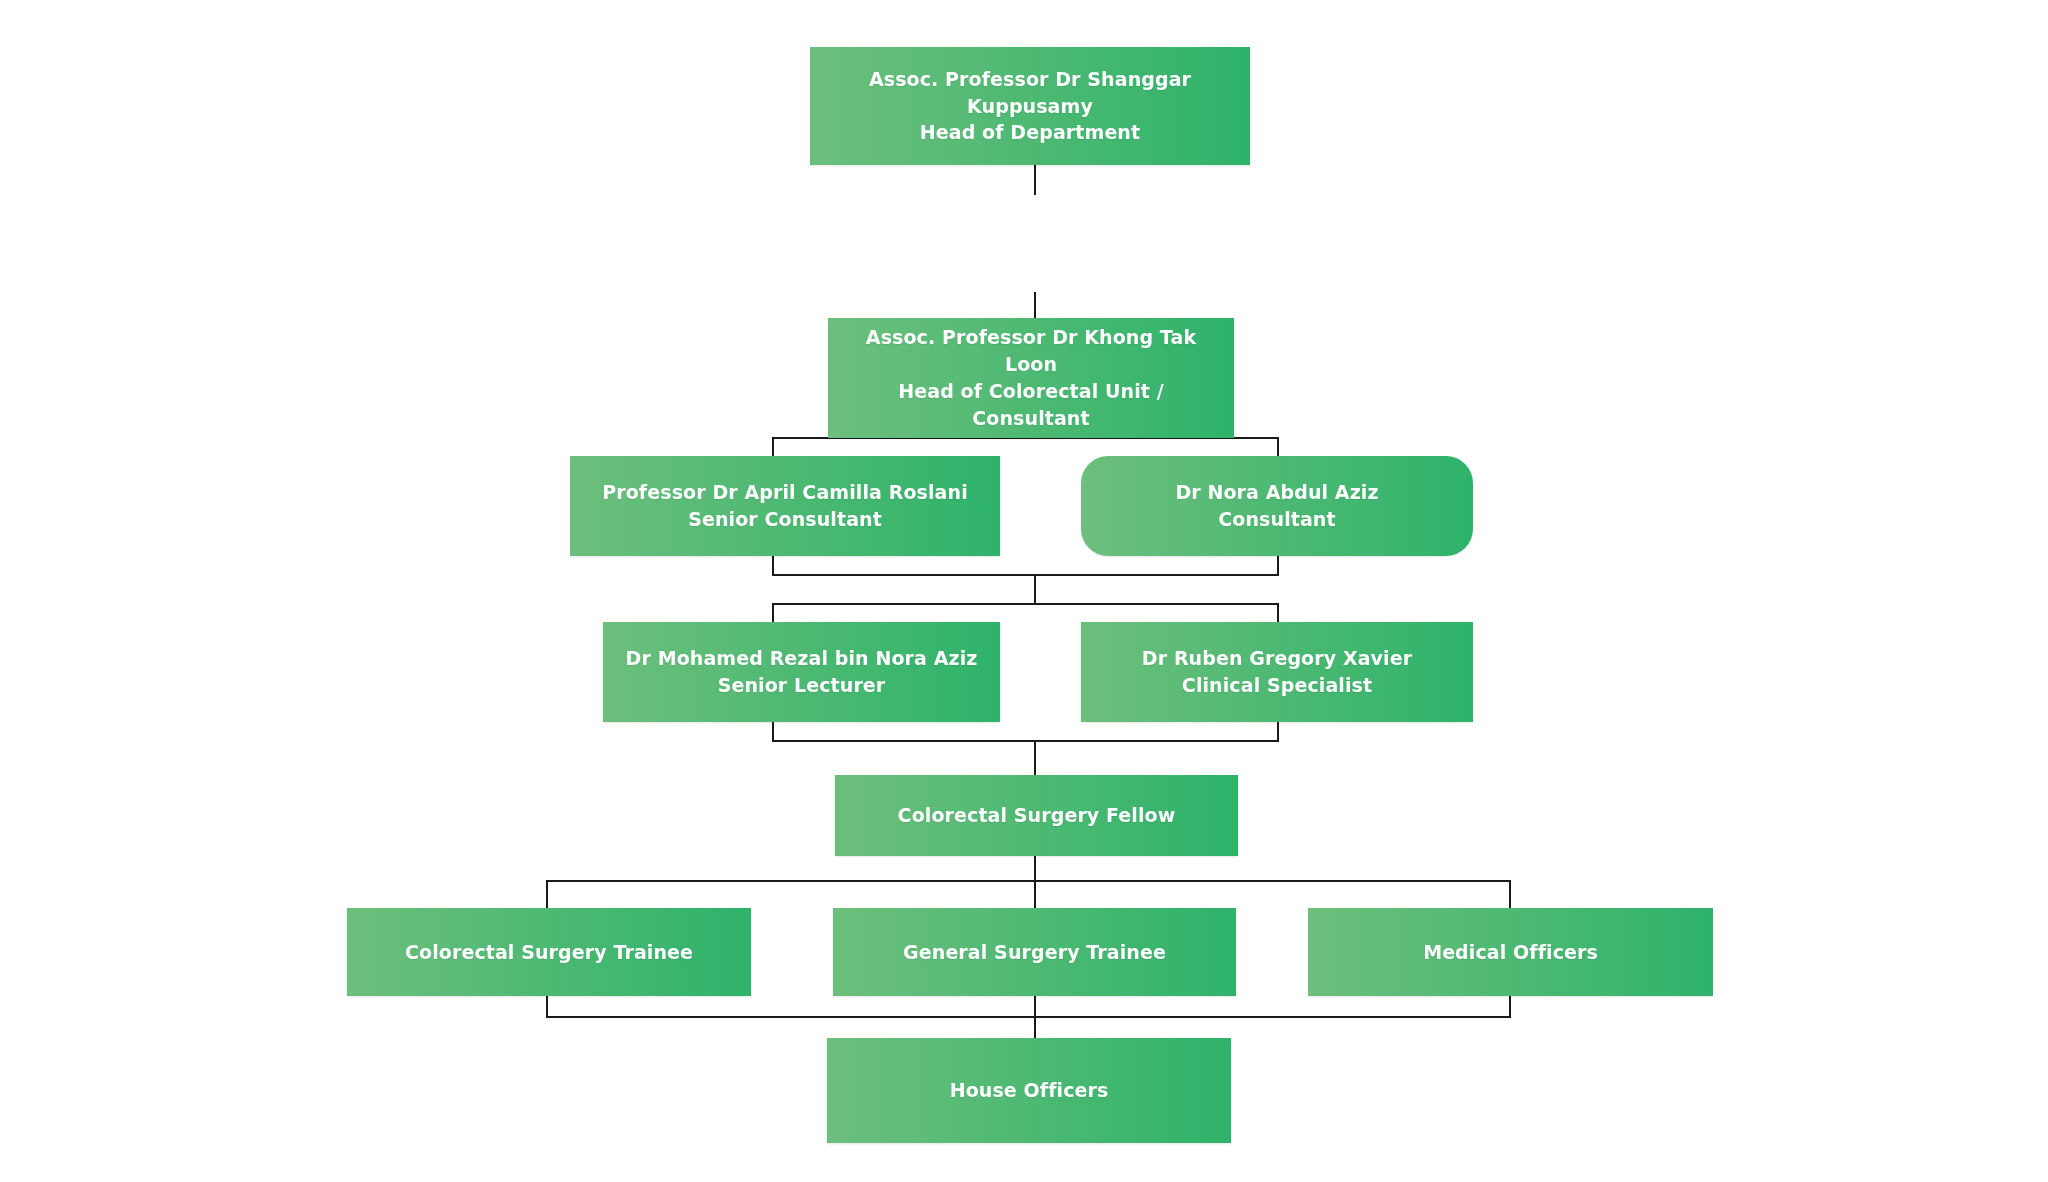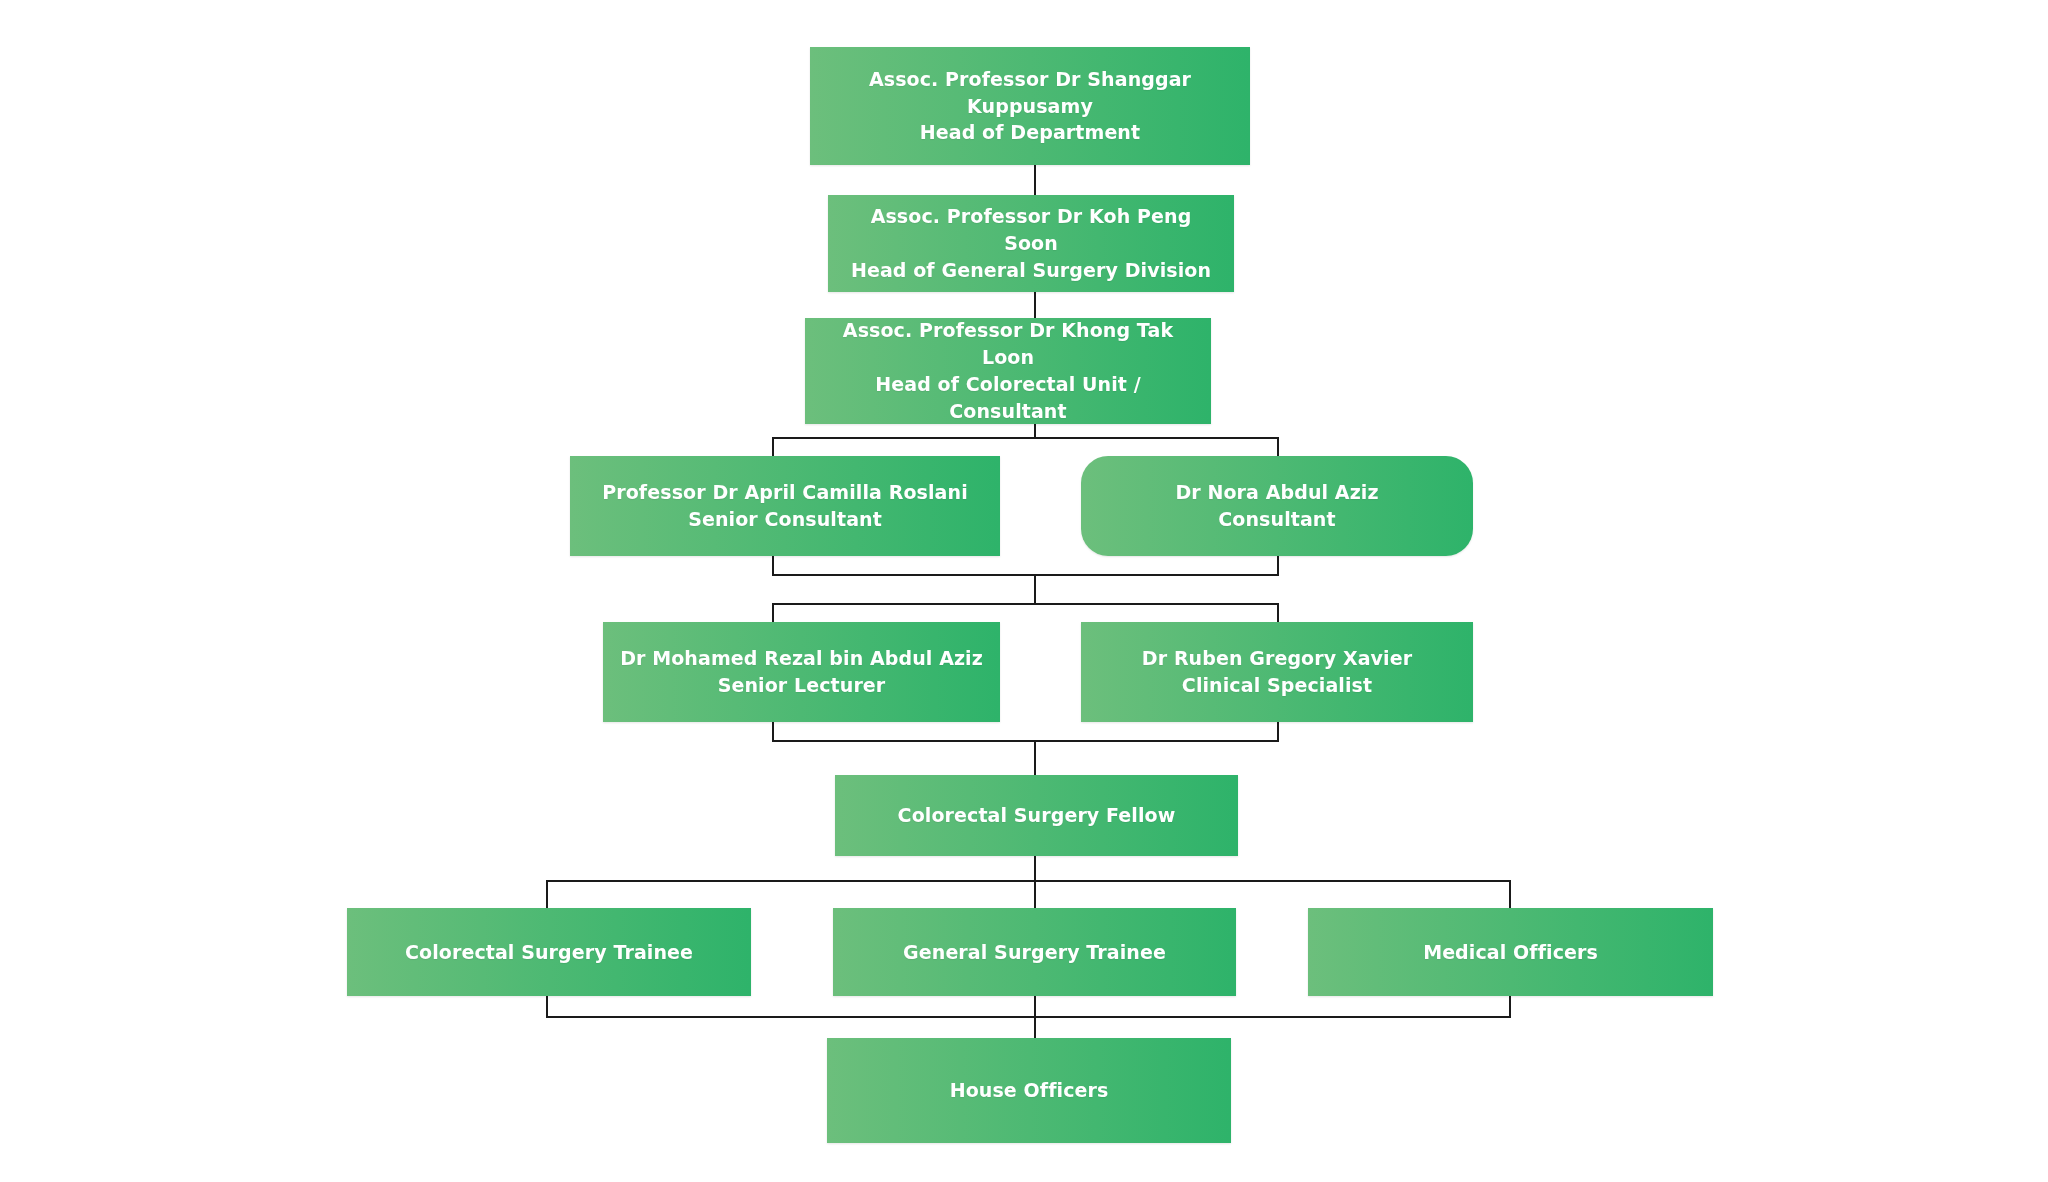--- a/index.html
+++ b/index.html
@@ -87,43 +87,39 @@
   <div class="conn v" style="left:1034px; top:996px; height:22px;"></div>
   <div class="conn v" style="left:1509px; top:996px; height:22px;"></div>
   <div class="conn h" style="left:546px; top:1016px; width:965px;"></div>
   <div class="conn v" style="left:1034px; top:1016px; height:22px;"></div>
 
   <div class="node" style="left:810px; top:47px; width:440px; height:118px;">
     <span class="node-text">Assoc. Professor Dr Shanggar Kuppusamy
 Head of Department</span>
   </div>
 
-  <div class="node" style="left:828px; top:195px; width:406px; height:97px;">
-    <span class="node-text">Assoc. Professor Dr Koh Peng Soon
-Head of General Surgery Division</span>
-  </div>
 
-  <div class="node" style="left:805px; top:318px; width:406px; height:106px;">
+  <div class="node" style="left:828px; top:318px; width:406px; height:120px;">
     <span class="node-text">Assoc. Professor Dr Khong Tak Loon
 Head of Colorectal Unit /
 Consultant</span>
   </div>
 
   <div class="node" style="left:570px; top:456px; width:430px; height:100px;">
     <span class="node-text">Professor Dr April Camilla Roslani
 Senior Consultant</span>
   </div>
 
   <div class="node" style="left:1081px; top:456px; width:392px; height:100px;border-radius:27px;">
     <span class="node-text">Dr Nora Abdul Aziz
 Consultant</span>
   </div>
 
   <div class="node" style="left:603px; top:622px; width:397px; height:100px;">
-    <span class="node-text">Dr Mohamed Rezal bin Abdul Aziz
+    <span class="node-text">Dr Mohamed Rezal bin Nora Aziz
 Senior Lecturer</span>
   </div>
 
   <div class="node" style="left:1081px; top:622px; width:392px; height:100px;">
     <span class="node-text">Dr Ruben Gregory Xavier
 Clinical Specialist</span>
   </div>
 
   <div class="node" style="left:835px; top:775px; width:403px; height:81px;">
     <span class="node-text">Colorectal Surgery Fellow</span>

